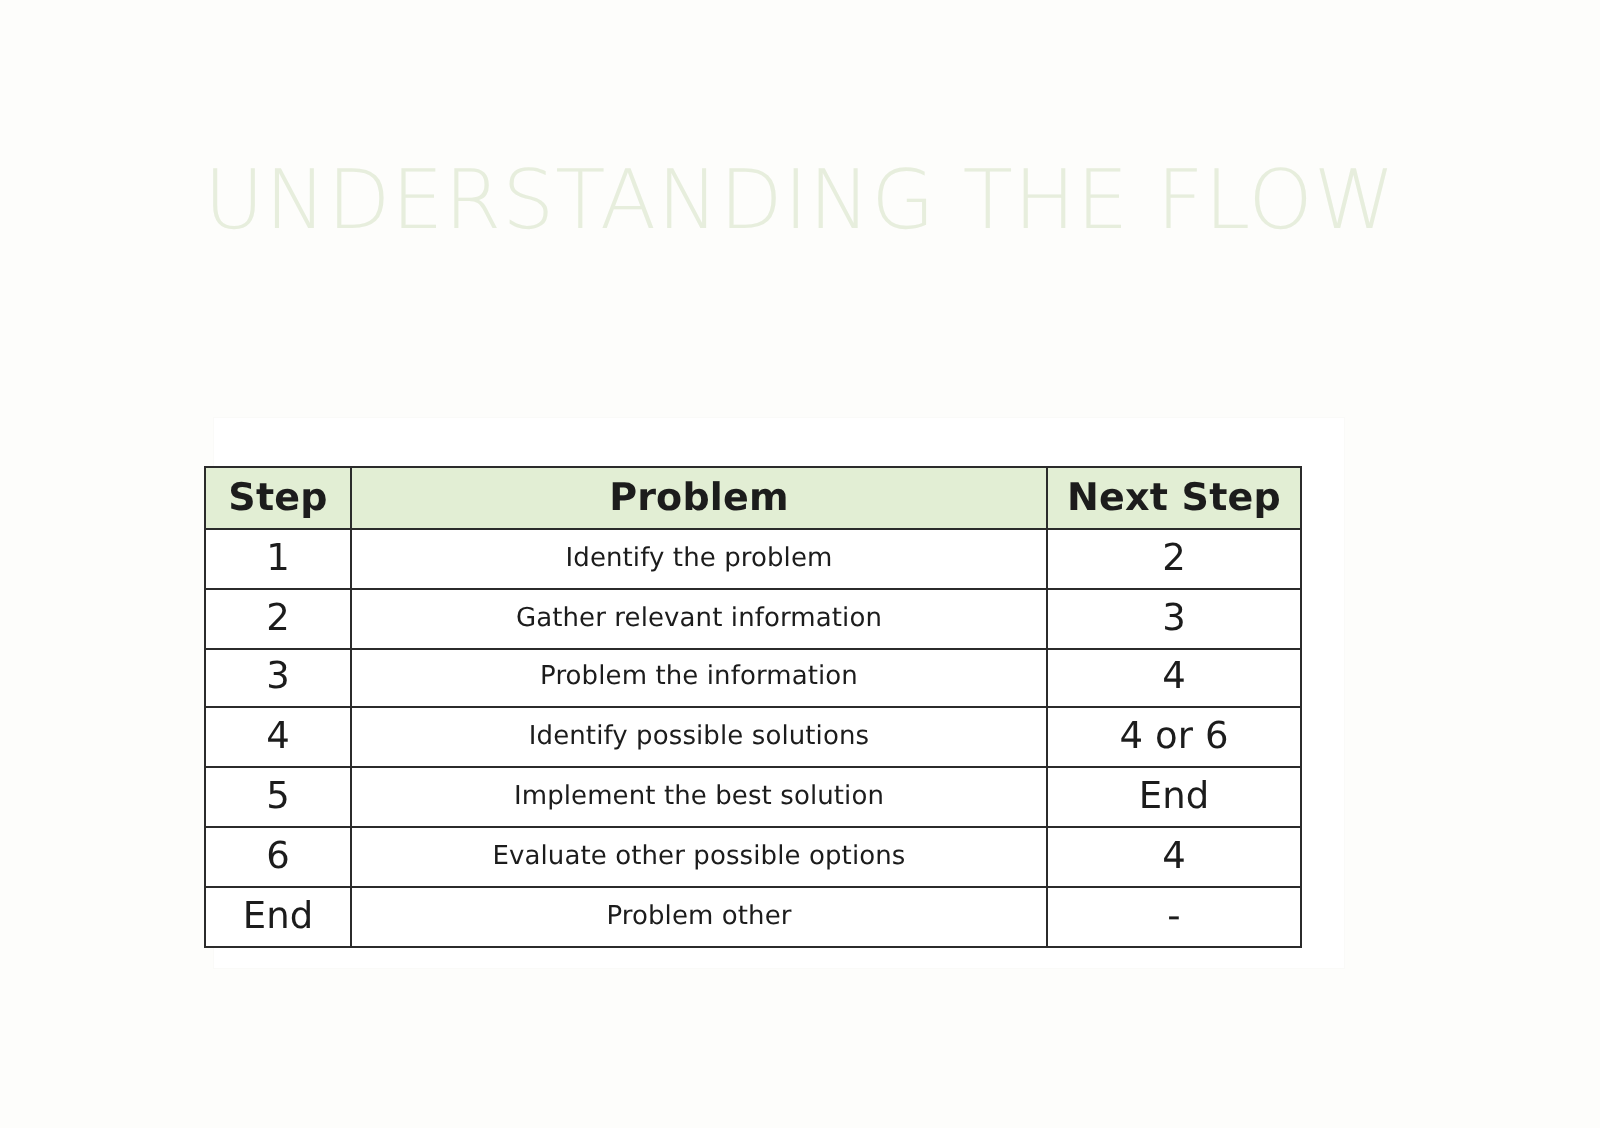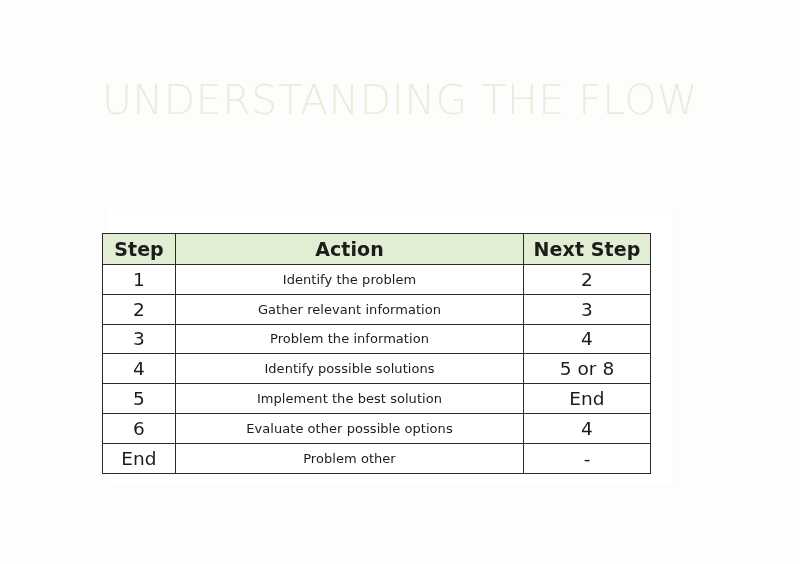--- a/index.html
+++ b/index.html
@@ -115,21 +115,21 @@
 
   <table class="flow-table">
     <colgroup>
       <col class="c-step">
       <col class="c-action">
       <col class="c-next">
     </colgroup>
     <thead>
       <tr>
         <th>Step</th>
-        <th>Action</th>
+        <th>Problem</th>
         <th>Next Step</th>
       </tr>
     </thead>
     <tbody id="table-body">
         <tr>
           <td class="step-cell">1</td>
           <td class="action-cell">Identify the problem</td>
           <td class="next-cell">2</td>
         </tr>
         <tr>
@@ -138,21 +138,21 @@
           <td class="next-cell">3</td>
         </tr>
         <tr>
           <td class="step-cell">3</td>
           <td class="action-cell">Problem the information</td>
           <td class="next-cell">4</td>
         </tr>
         <tr>
           <td class="step-cell">4</td>
           <td class="action-cell">Identify possible solutions</td>
-          <td class="next-cell">5 or 8</td>
+          <td class="next-cell">4 or 6</td>
         </tr>
         <tr>
           <td class="step-cell">5</td>
           <td class="action-cell">Implement the best solution</td>
           <td class="next-cell">End</td>
         </tr>
         <tr>
           <td class="step-cell">6</td>
           <td class="action-cell">Evaluate other possible options</td>
           <td class="next-cell">4</td>

